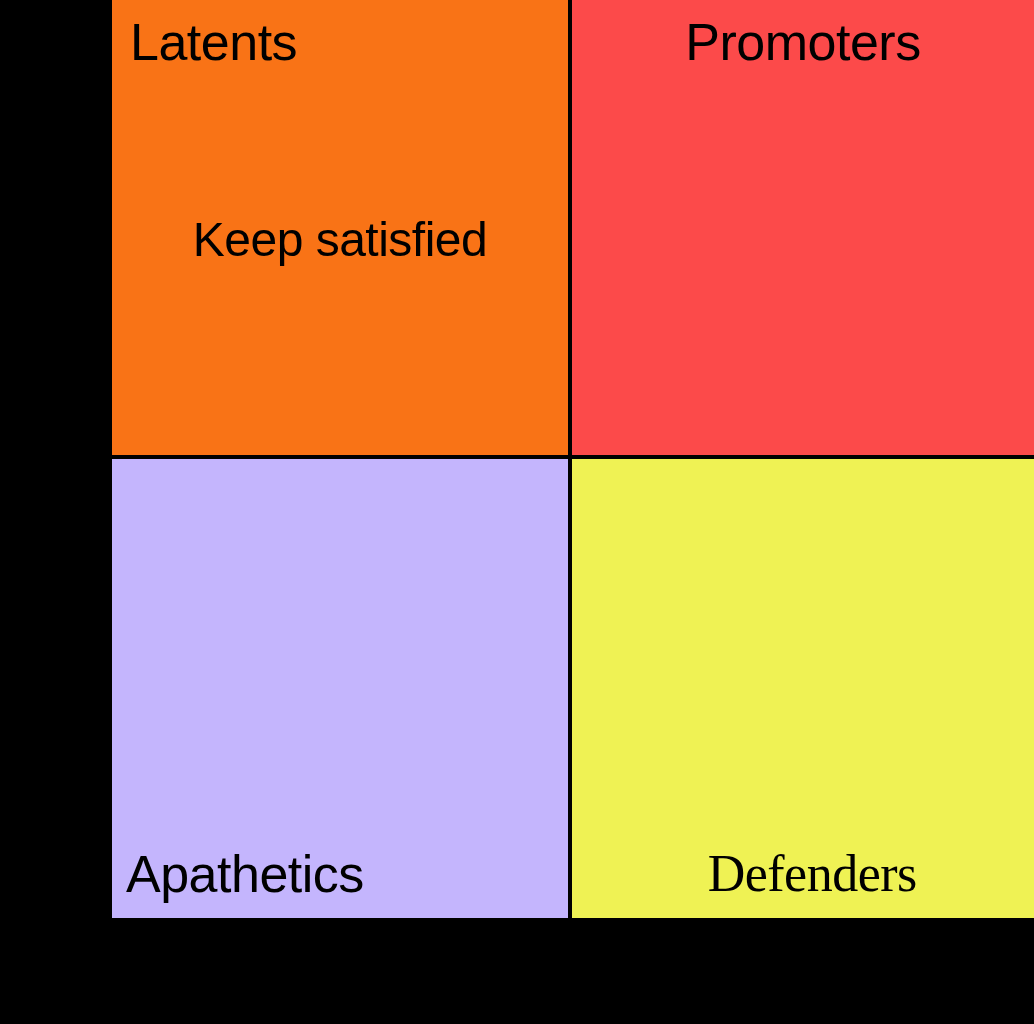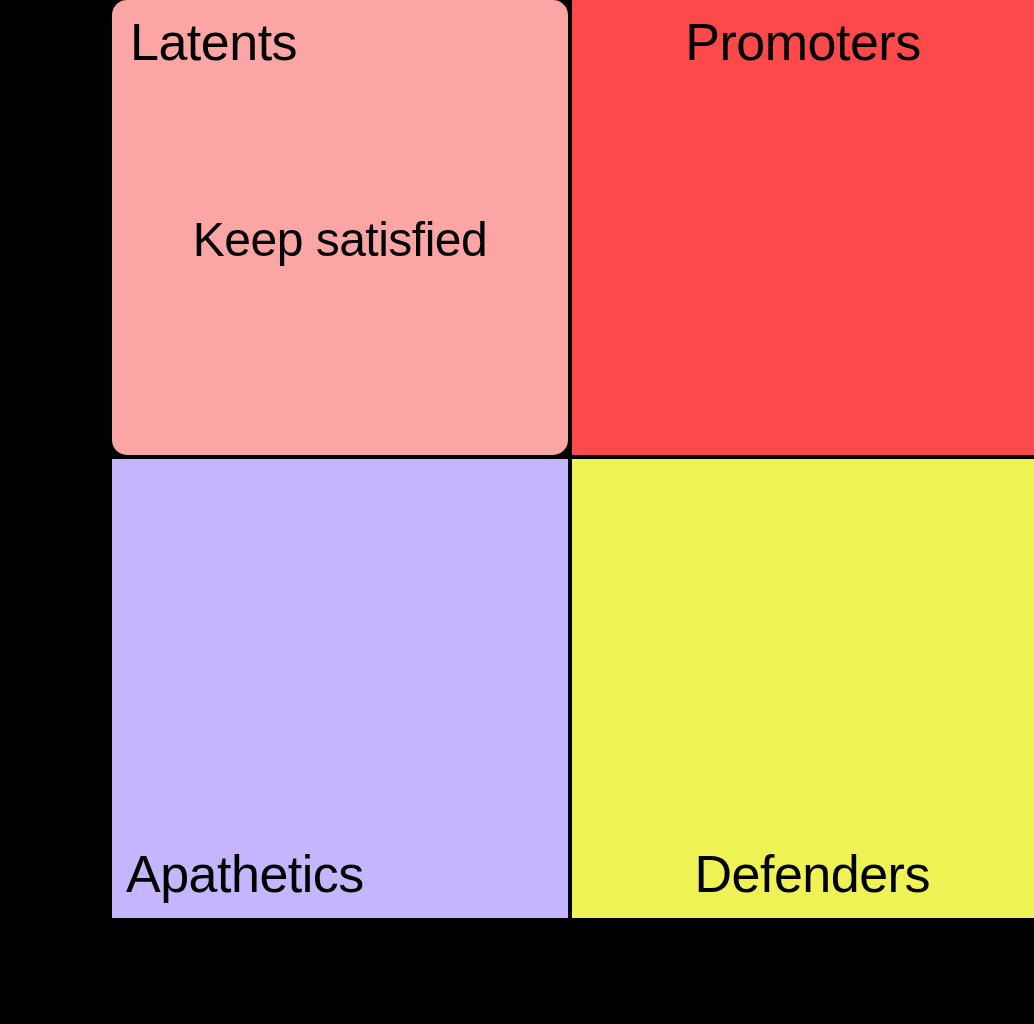--- a/index.html
+++ b/index.html
@@ -37,24 +37,24 @@
     padding-top: 0px;
     box-sizing: border-box;
   }
 
   .quadrant {
     position: relative;
     overflow: hidden;
     box-sizing: border-box;
   }
 
-  .q-latents    { background: #fca5a5; border-radius: 15px; }
+  .q-latents    { background: #f97316; }
   .q-promoters  { background: #fc4a4a; }
   .q-apathetics { background: #c4b5fd; }
-  .q-defenders  { background: #eff254; }
+  .q-defenders  { background: #eff254; font-family: Liberation Serif, serif; }
 
   
   .corner-label {
     position: absolute;
     color: #000000;
     font-size: 52px;
     line-height: 1;
     letter-spacing: -0.5px;
     white-space: nowrap;
   }

